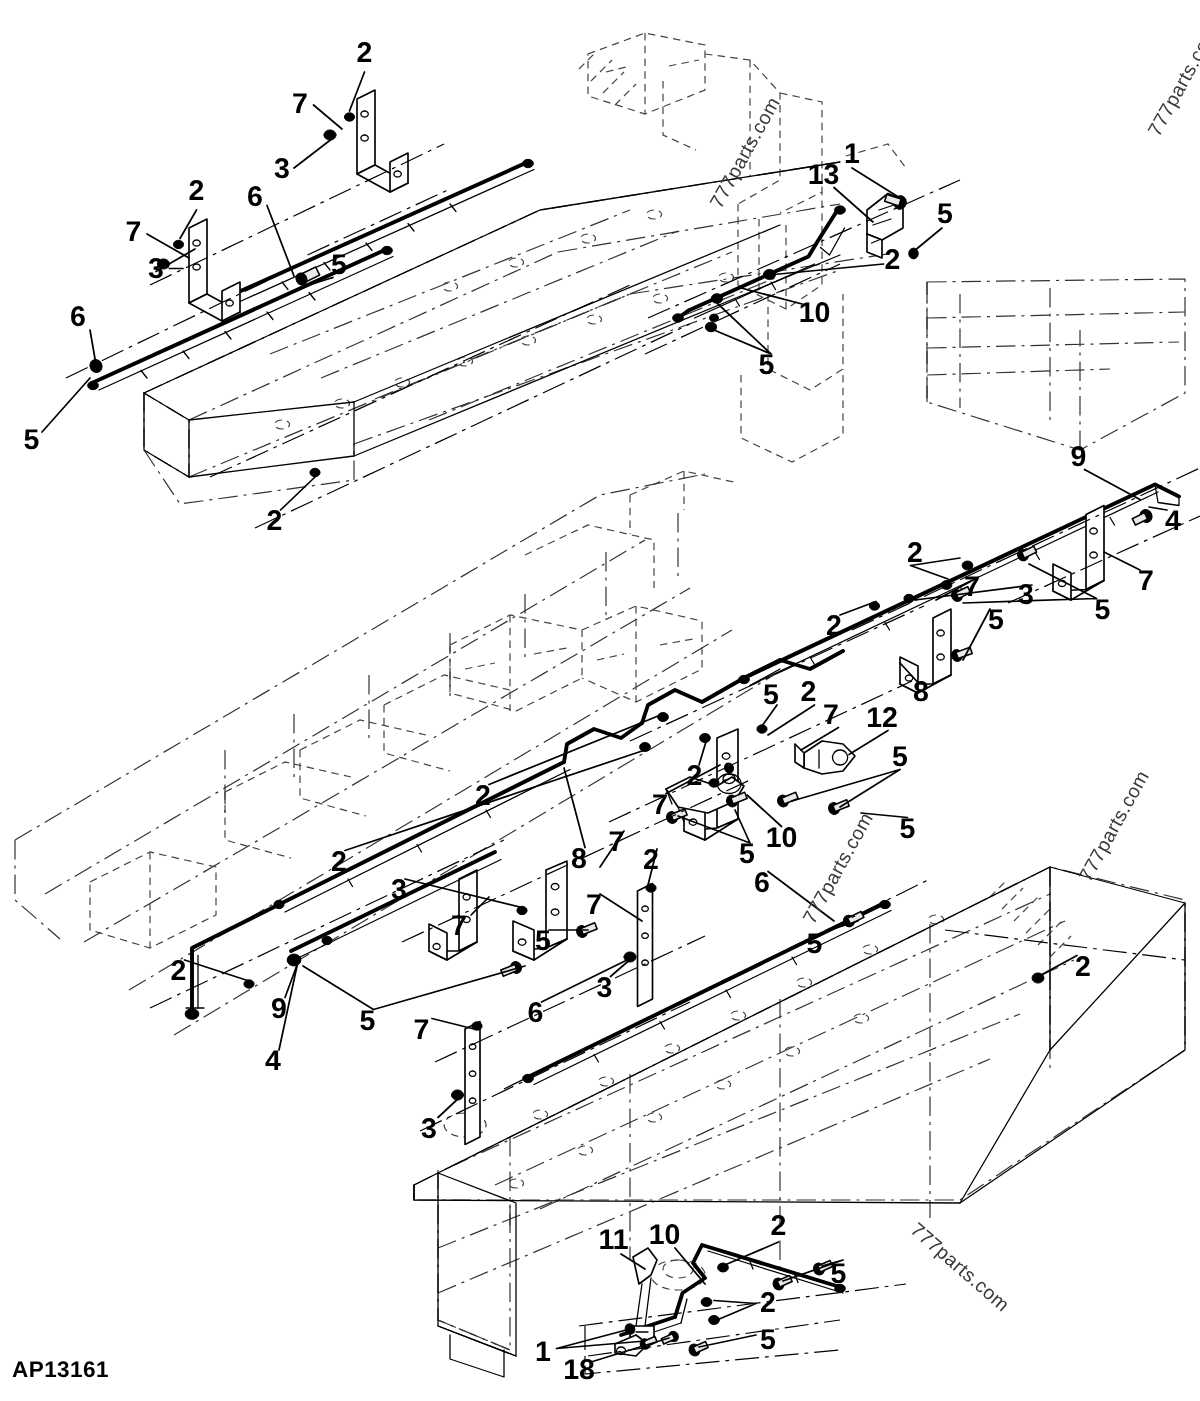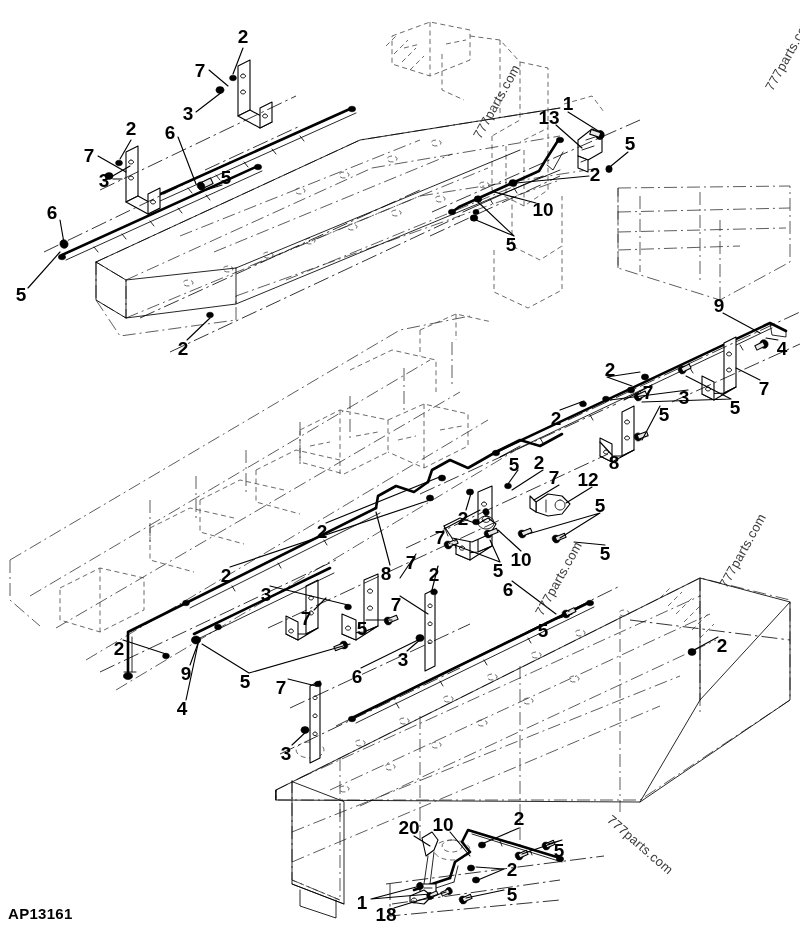--- a/index.html
+++ b/index.html
@@ -665,21 +665,21 @@
   <div class="callout" style="left:245px;top:681px;">5</div>
   <div class="callout" style="left:182px;top:708px;">4</div>
   <div class="callout" style="left:357px;top:676px;">6</div>
   <div class="callout" style="left:403px;top:659px;">3</div>
   <div class="callout" style="left:543px;top:630px;">5</div>
   <div class="callout" style="left:508px;top:589px;">6</div>
   <div class="callout" style="left:281px;top:687px;">7</div>
   <div class="callout" style="left:286px;top:753px;">3</div>
   <div class="callout" style="left:722px;top:645px;">2</div>
   <div class="callout" style="left:519px;top:818px;">2</div>
-  <div class="callout" style="left:409px;top:827px;">20</div>
+  <div class="callout" style="left:409px;top:827px;">11</div>
   <div class="callout" style="left:443px;top:824px;">10</div>
   <div class="callout" style="left:559px;top:850px;">5</div>
   <div class="callout" style="left:512px;top:869px;">2</div>
   <div class="callout" style="left:512px;top:894px;">5</div>
   <div class="callout" style="left:362px;top:902px;">1</div>
   <div class="callout" style="left:386px;top:914px;">18</div>
 
   <div class="wm" style="left:762px;top:86px;transform:rotate(-61deg);">777parts.com</div>
   <div class="wm" style="left:470px;top:134px;transform:rotate(-61deg);">777parts.com</div>
   <div class="wm" style="left:532px;top:611px;transform:rotate(-61deg);">777parts.com</div>

